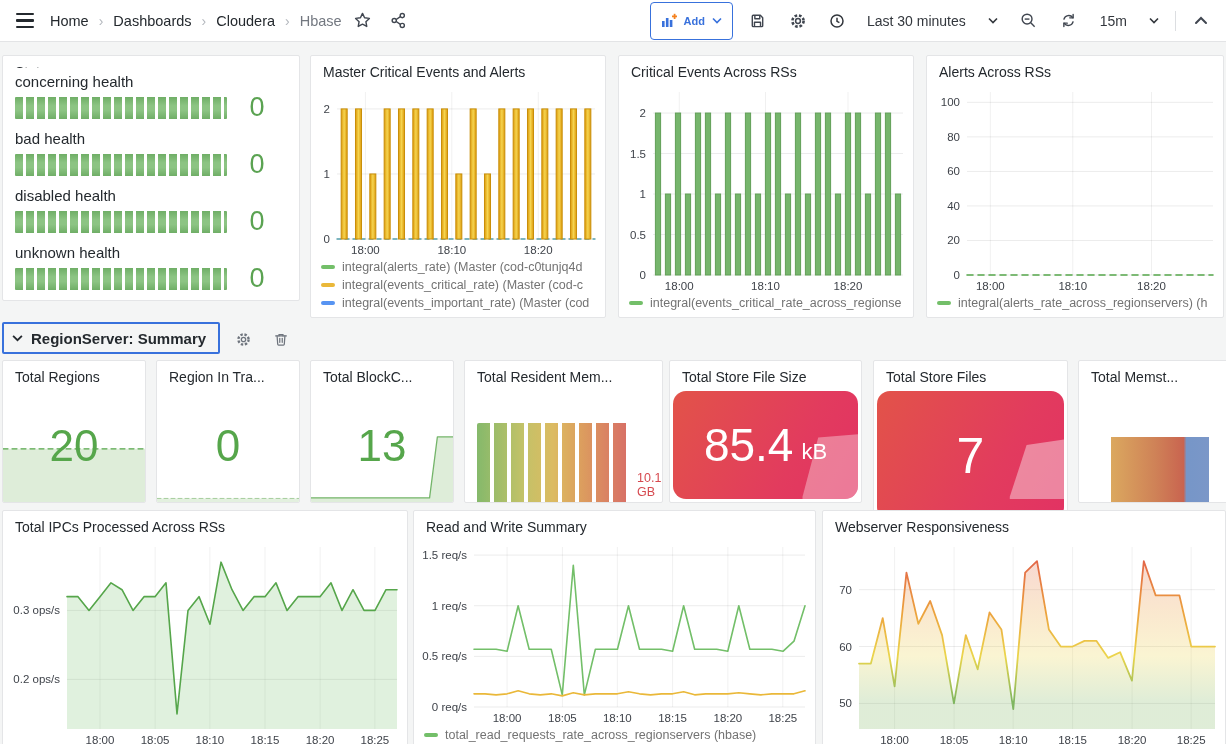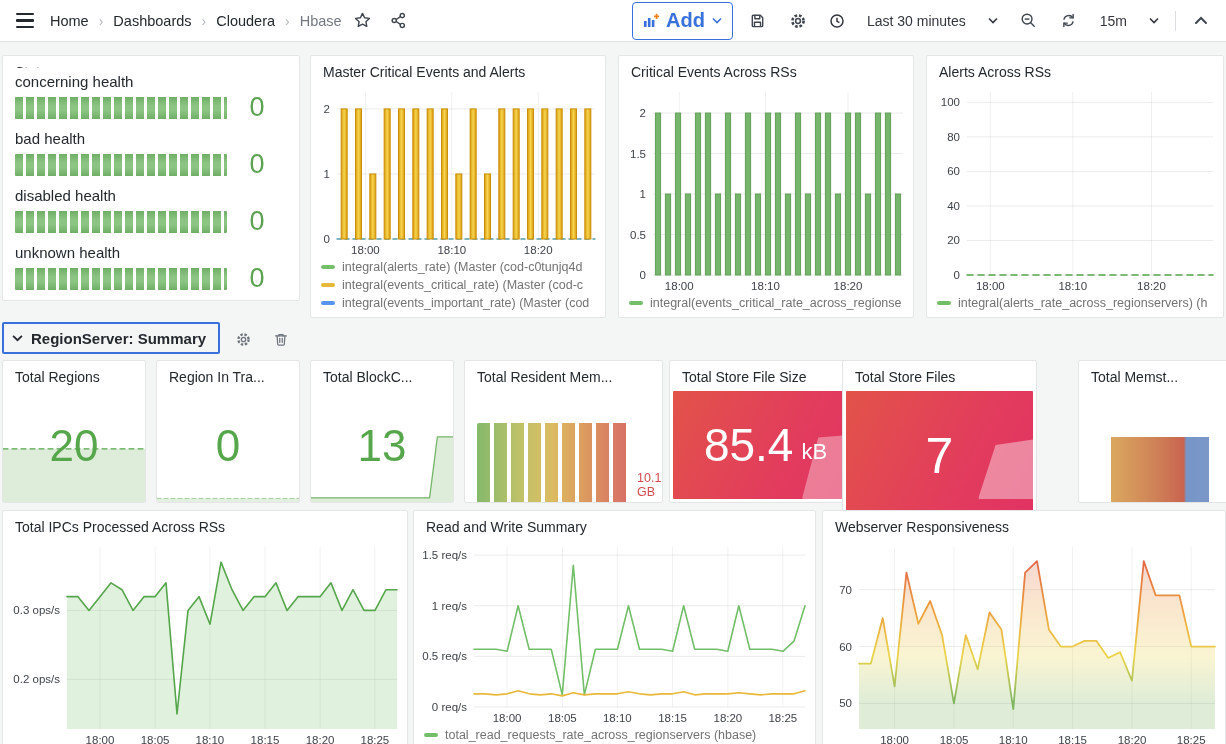--- a/index.html
+++ b/index.html
@@ -15,21 +15,21 @@
   .icon-btn svg { display:block; }
   .hamburger { display:flex; flex-direction:column; gap:4px; width:30px; height:30px; justify-content:center; align-items:center;
                background:none; border:none; cursor:pointer; margin-right:4px; }
   .hamburger i { display:block; width:18px; height:2.4px; background:#24292e; border-radius:1px; }
   .breadcrumb { display:flex; align-items:center; gap:10px; font-size:14.5px; }
   .crumb { color:#24292e; cursor:pointer; background:none; border:none; font:inherit; }
   .crumb.muted { color:#737880; }
   .crumb-sep { color:#b3b7bd; font-size:14px; }
   .nav-right { margin-left:auto; display:flex; align-items:center; gap:10px; }
   .add-btn { display:flex; align-items:center; gap:7px; height:38px; padding:0 10px; background:#fff;
-             border:1px solid #3871dc; border-radius:4px; color:#3871dc; font-size:20px; font-weight:600; cursor:pointer; }
+             border:1px solid #3871dc; border-radius:4px; color:#3871dc; font-size:11px; font-weight:600; cursor:pointer; }
   .time-btn, .interval-btn { display:flex; align-items:center; gap:22px; height:30px; padding:0 6px; background:none;
              border:none; color:#33373d; font-size:14px; cursor:pointer; }
   .vdiv { width:1px; height:20px; background:#dcdee1; }
 
   
   .board { position:absolute; inset:42px 0 0 0; overflow:hidden; }
   .panel { position:absolute; background:#fff; border:1px solid #e4e5e7; border-radius:2px;
            display:flex; flex-direction:column; overflow:hidden; }
   .panel-title { font-size:14px; font-weight:500; color:#24292e; padding:8px 12px 4px;
                  white-space:nowrap; overflow:hidden; cursor:pointer; }
@@ -48,21 +48,21 @@
   .gbar { width:212px; height:22px; flex:none; border-radius:1px;
           background-image:
             repeating-linear-gradient(90deg, rgba(255,255,255,0) 0 8px, #fff 8px 11px),
             linear-gradient(180deg,#6fae66 0%, #8cc483 40%, #8cc483 62%, #6fae66 100%); }
   .gval { flex:1; text-align:center; font-size:27px; color:#5ba352; line-height:1; }
 
   
   .stat-body { flex:1; display:flex; align-items:center; justify-content:center; position:relative; }
   .stat-value { font-size:44px; font-weight:500; color:#56A64B; line-height:1; z-index:2; }
   .spark { position:absolute; left:0; right:0; bottom:0; }
-  .red-body { flex:1; margin:2px 3px 3px; border-radius:1px; position:relative;
+  .red-body { flex:1; margin:2px 3px 3px; border-radius:13px; position:relative;
               background:linear-gradient(118deg,#e25349 0%, #e23b5e 65%, #e23263 100%);
               display:flex; align-items:baseline; justify-content:center; color:#fff; overflow:hidden; }
   .red-center { position:absolute; inset:0; display:flex; align-items:center; justify-content:center; gap:8px; }
   .big-val { font-size:46px; font-weight:500; line-height:1; }
   .big-unit { font-size:22px; font-weight:500; align-self:center; margin-top:14px; }
   .spark-overlay { position:absolute; inset:0; }
   .mem-gauge { position:absolute; left:12px; top:34px; width:152px; height:101px; border-radius:2px;
                background-image:
                  repeating-linear-gradient(90deg, rgba(255,255,255,0) 0 13px, #fff 13px 17px),
                  linear-gradient(90deg,#85b96b 0%, #c2c268 30%, #dcbb62 50%, #dc9f5e 68%, #da8562 84%, #d76e66 100%); }
@@ -434,21 +434,21 @@
               <defs></defs>
               <polygon points="129.5,108 129.5,105.84 145.225,46.440000000000005 185,43.2 185,108" fill="rgba(255,255,255,0.35)" opacity="1"></polygon>
             </svg></div>
         <div class="red-center">
           <span class="big-val">85.4</span>
           <span class="big-unit">kB</span>
         </div>
       </div>
     </section>
 
-    <section class="panel" style="left:842px;top:318px;width:195px;height:164px">
+    <section class="panel" style="left:873px;top:318px;width:195px;height:164px">
       <h2 class="panel-title">Total Store Files</h2>
       <div class="red-body">
         <div class="spark-overlay"><svg width="187" height="108" viewBox="0 0 187 108">
               <defs></defs>
               <polygon points="132.76999999999998,108 132.76999999999998,105.84 149.6,54 187,48.599999999999994 187,108" fill="rgba(255,255,255,0.4)" opacity="1"></polygon>
             </svg></div>
         <div class="red-center">
           <span class="big-val" style="font-size:50px">7</span>
         </div>
       </div>

